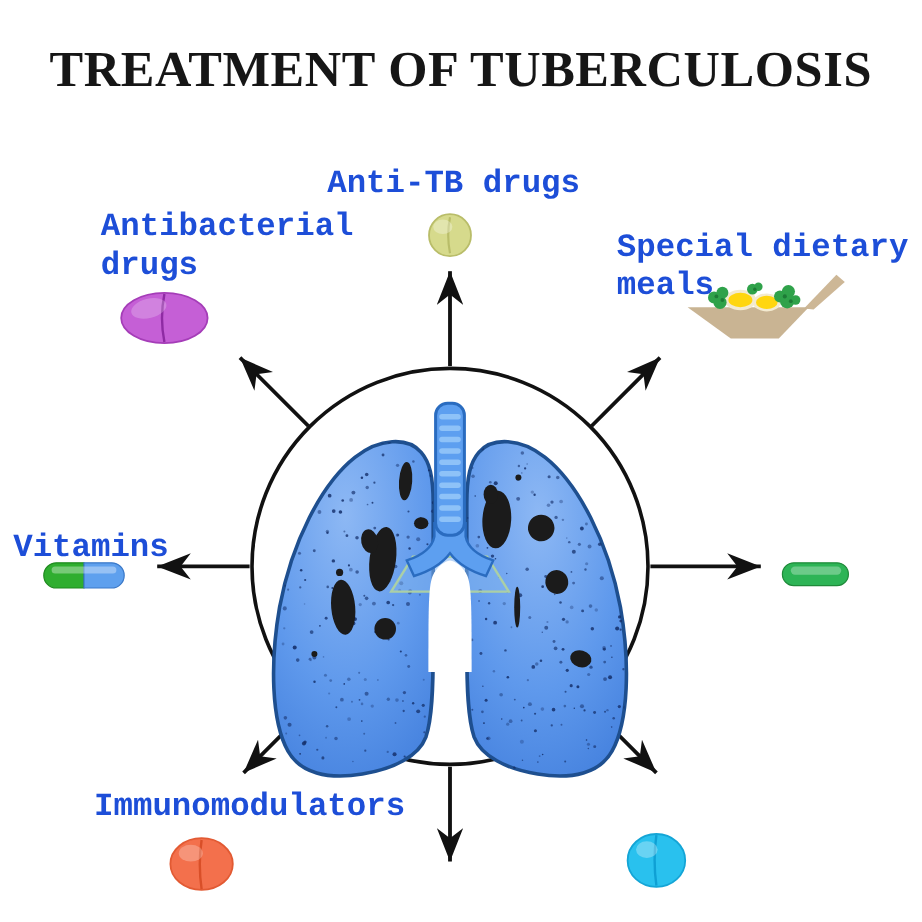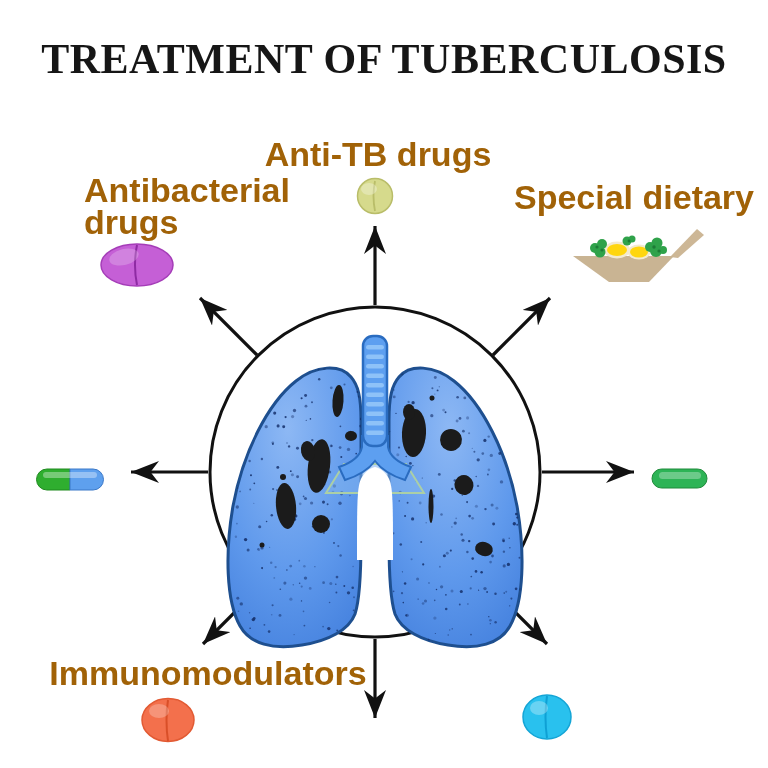--- a/index.html
+++ b/index.html
@@ -1,22 +1,22 @@
 <!DOCTYPE html>
 <html><head>
 <meta charset="utf-8">
 <style>
   html,body{margin:0;padding:0;background:#fff;}
   .canvas{position:relative;width:768px;height:768px;background:#ffffff;overflow:hidden;
           font-family:"Liberation Sans",sans-serif;padding-left:12px;}
   .title{position:absolute;top:35px;left:0;width:768px;text-align:center;
          font-family:"Liberation Serif",serif;font-weight:bold;font-size:42px;
          color:#161616;letter-spacing:0.5px;white-space:nowrap;}
-  .label{position:absolute;font-weight:bold;font-size:34px;line-height:32px;
-         color:#a16207;white-space:nowrap;}
+  .label{position:absolute;font-weight:bold;font-size:27px;line-height:32px;
+         color:#1d4ed8;white-space:nowrap;font-family:Liberation Mono, monospace;}
   .label.centered{transform:translateX(-50%);text-align:center;}
   svg{position:absolute;left:0;top:0;}
 </style>
 </head>
 <body>
 
 <div class="canvas">
 
   <svg width="768" height="768" viewBox="0 0 768 768">
     <defs>
@@ -537,21 +537,23 @@
 
   <div class="title">TREATMENT OF TUBERCULOSIS</div>
 
   <div class="label centered" style="left:378px;top:138px">Anti-TB drugs</div>
 
   <div class="label" style="left:84px;top:174px">
     <div>Antibacterial</div>
     <div>drugs</div>
   </div>
 
-  <div class="label" style="left:514px;top:181px">
+  <div class="label" style="left:514px;top:191px">
     <div>Special dietary</div>
+    <div>meals</div>
   </div>
 
+  <div class="label" style="left:11px;top:441px">Vitamins</div>
 
 
   <div class="label centered" style="left:208px;top:657px">Immunomodulators</div>
 
 </div>
 
 </body></html>

